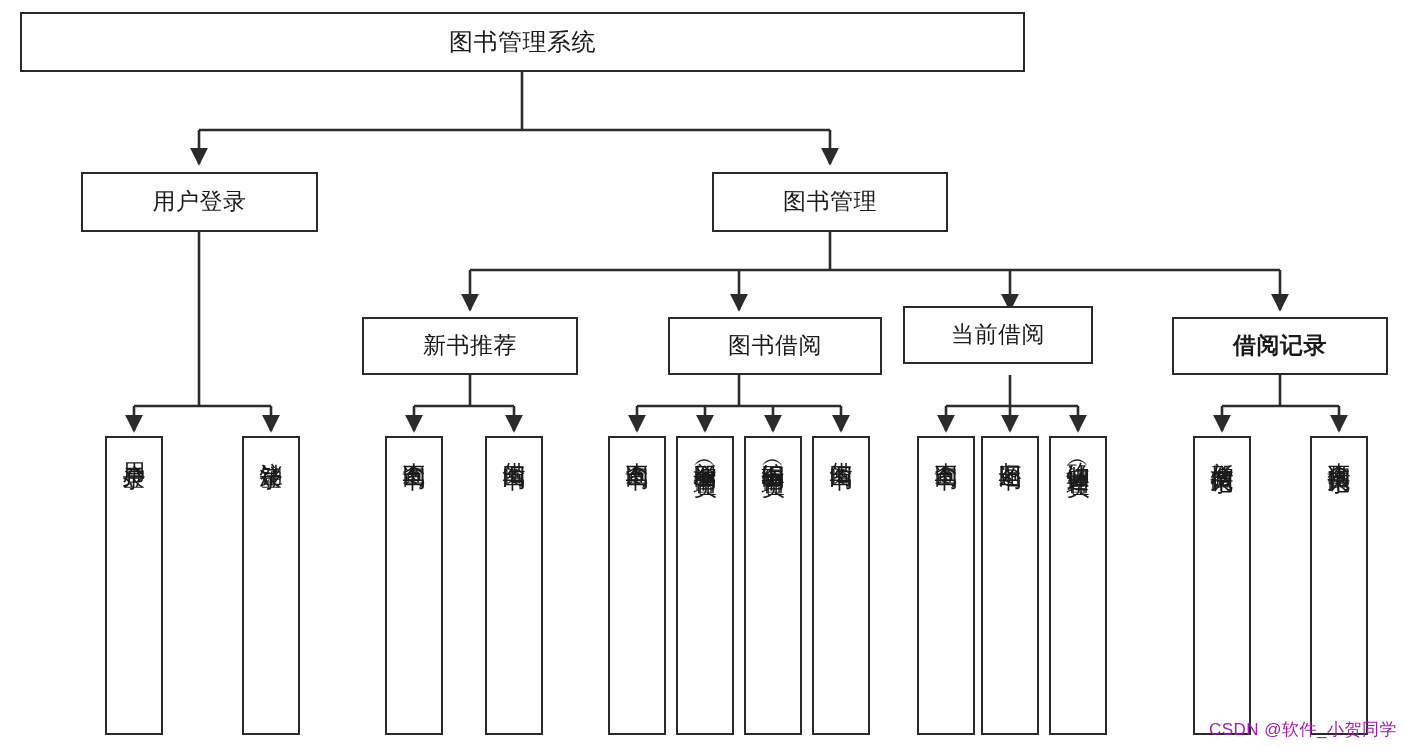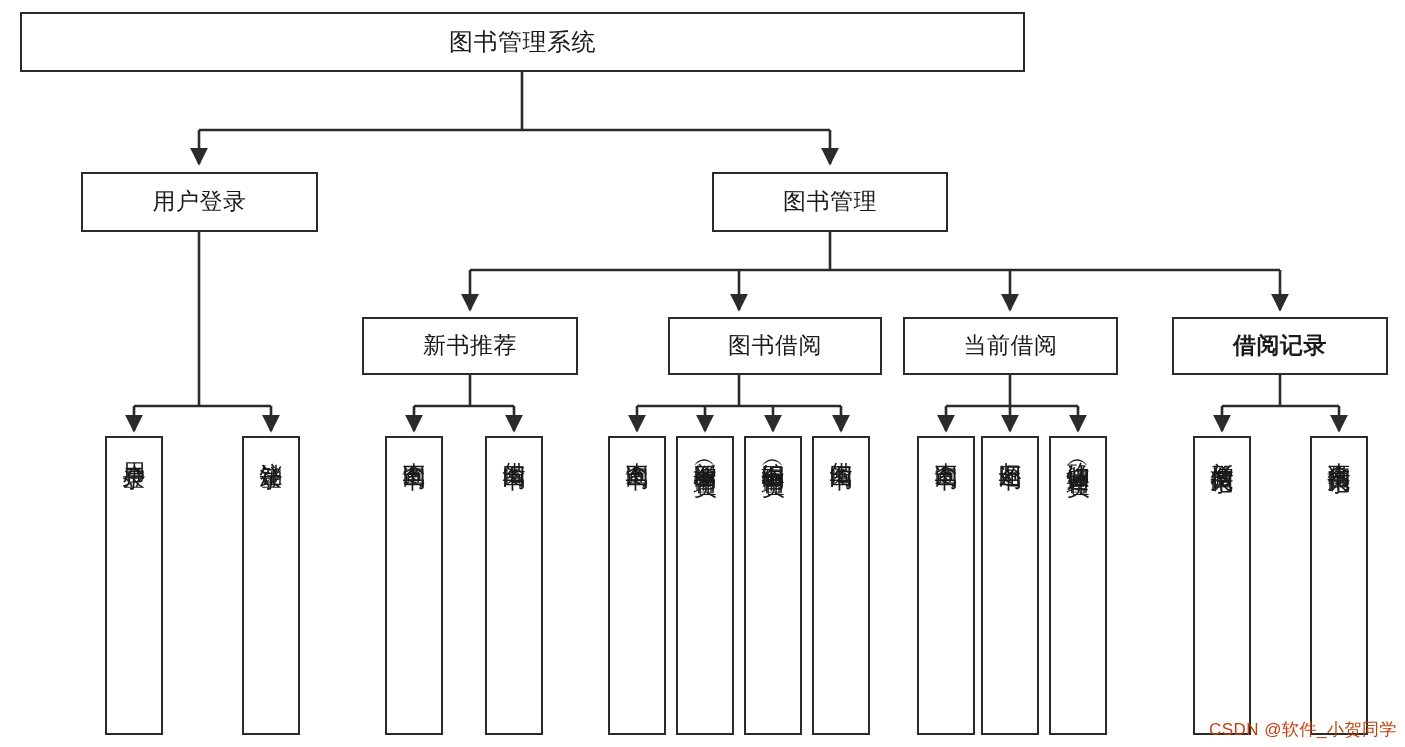--- a/index.html
+++ b/index.html
@@ -61,21 +61,21 @@
     font-size: 23px;
     line-height: 1.08;
     letter-spacing: 2px;
     white-space: nowrap;
   }
   .watermark {
     position: absolute;
     right: 8px;
     bottom: 6px;
     font-size: 17px;
-    color: #c2410c;
+    color: #a21caf;
     letter-spacing: 0.5px;
     z-index: 5;
     white-space: nowrap;
   }
 </style>
 </head>
 <body>
 
 <div id="diagram">
 
@@ -139,21 +139,21 @@
   <div class="node horiz" style="left:712px; top:172px; width:236px; height:60px;">
     <span class="node-label">图书管理</span>
   </div>
 
   <div class="node horiz" style="left:362px; top:317px; width:216px; height:58px;">
     <span class="node-label">新书推荐</span>
   </div>
   <div class="node horiz" style="left:668px; top:317px; width:214px; height:58px;">
     <span class="node-label">图书借阅</span>
   </div>
-  <div class="node horiz" style="left:903px; top:317px; width:215px; height:58px;">
+  <div class="node horiz" style="left:903px; top:306px; width:190px; height:58px;">
     <span class="node-label">当前借阅</span>
   </div>
   <div class="node horiz" style="left:1172px; top:317px; width:216px; height:58px;font-weight:bold;">
     <span class="node-label">借阅记录</span>
   </div>
 
   <div class="node vert" style="left:105px; top:436px; width:58px; height:299px;">
     <span class="node-label">用户登录</span>
   </div>
   <div class="node vert" style="left:242px; top:436px; width:58px; height:299px;">

